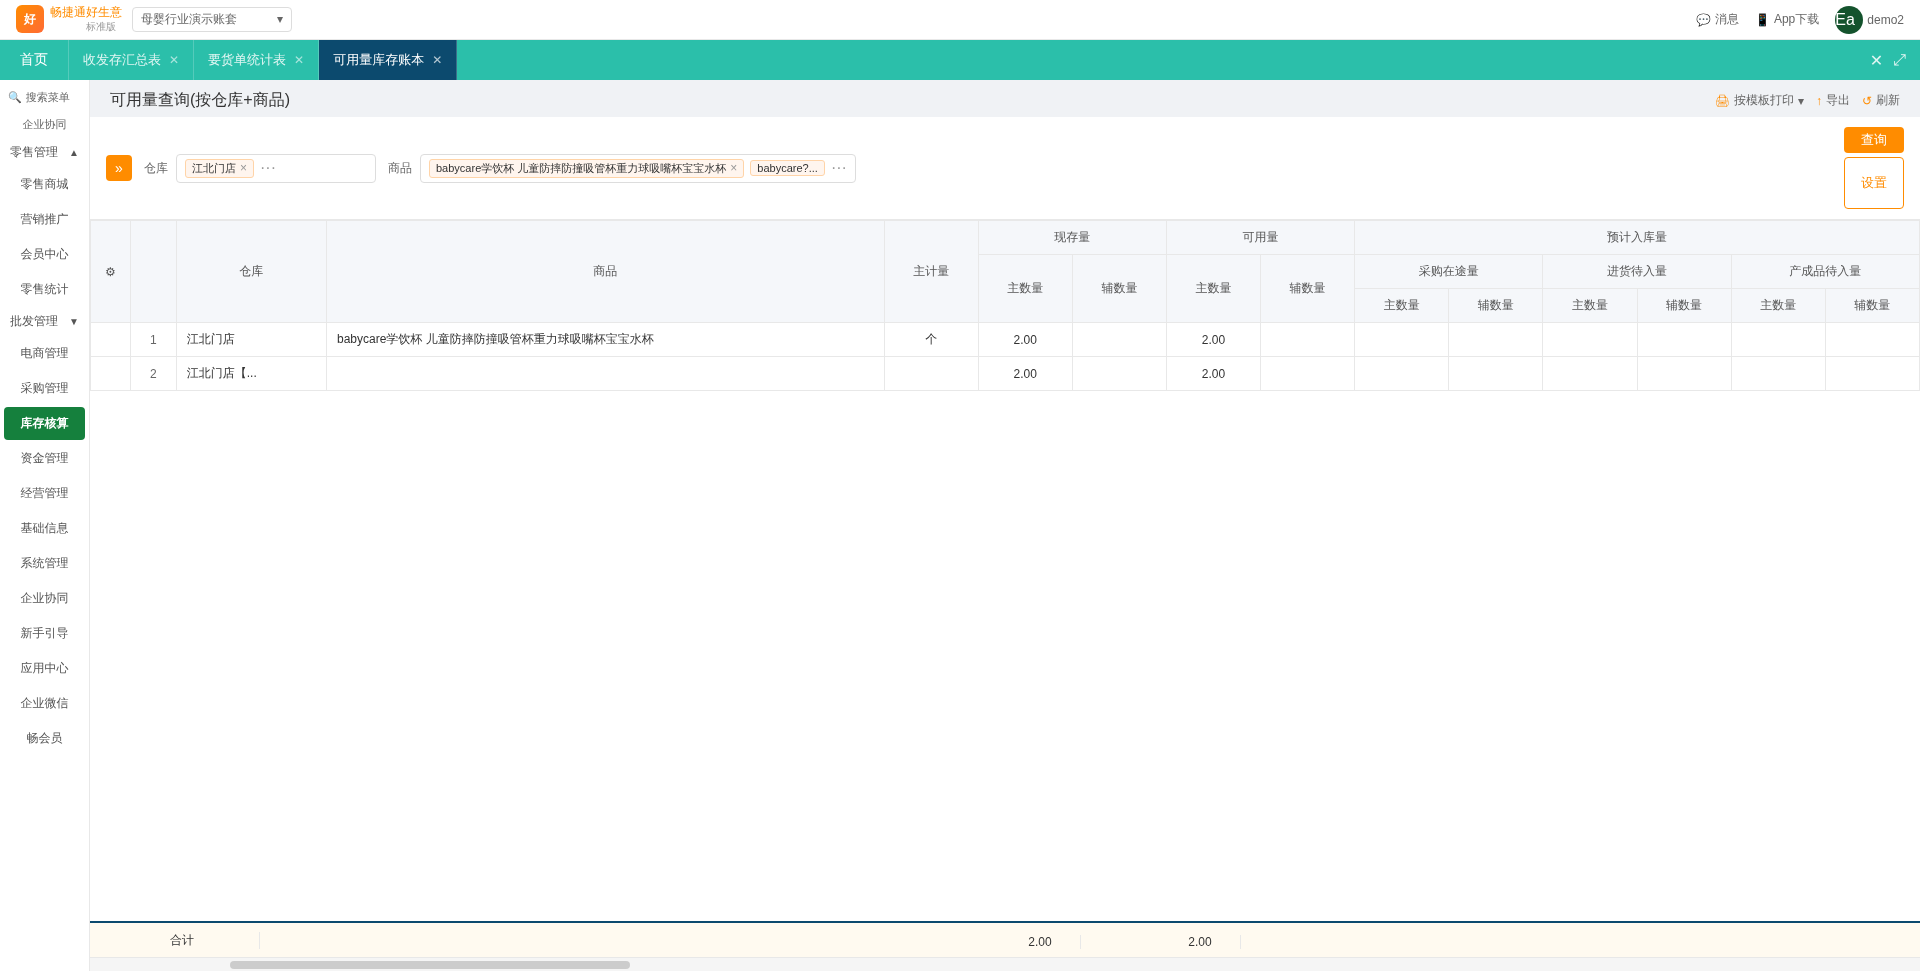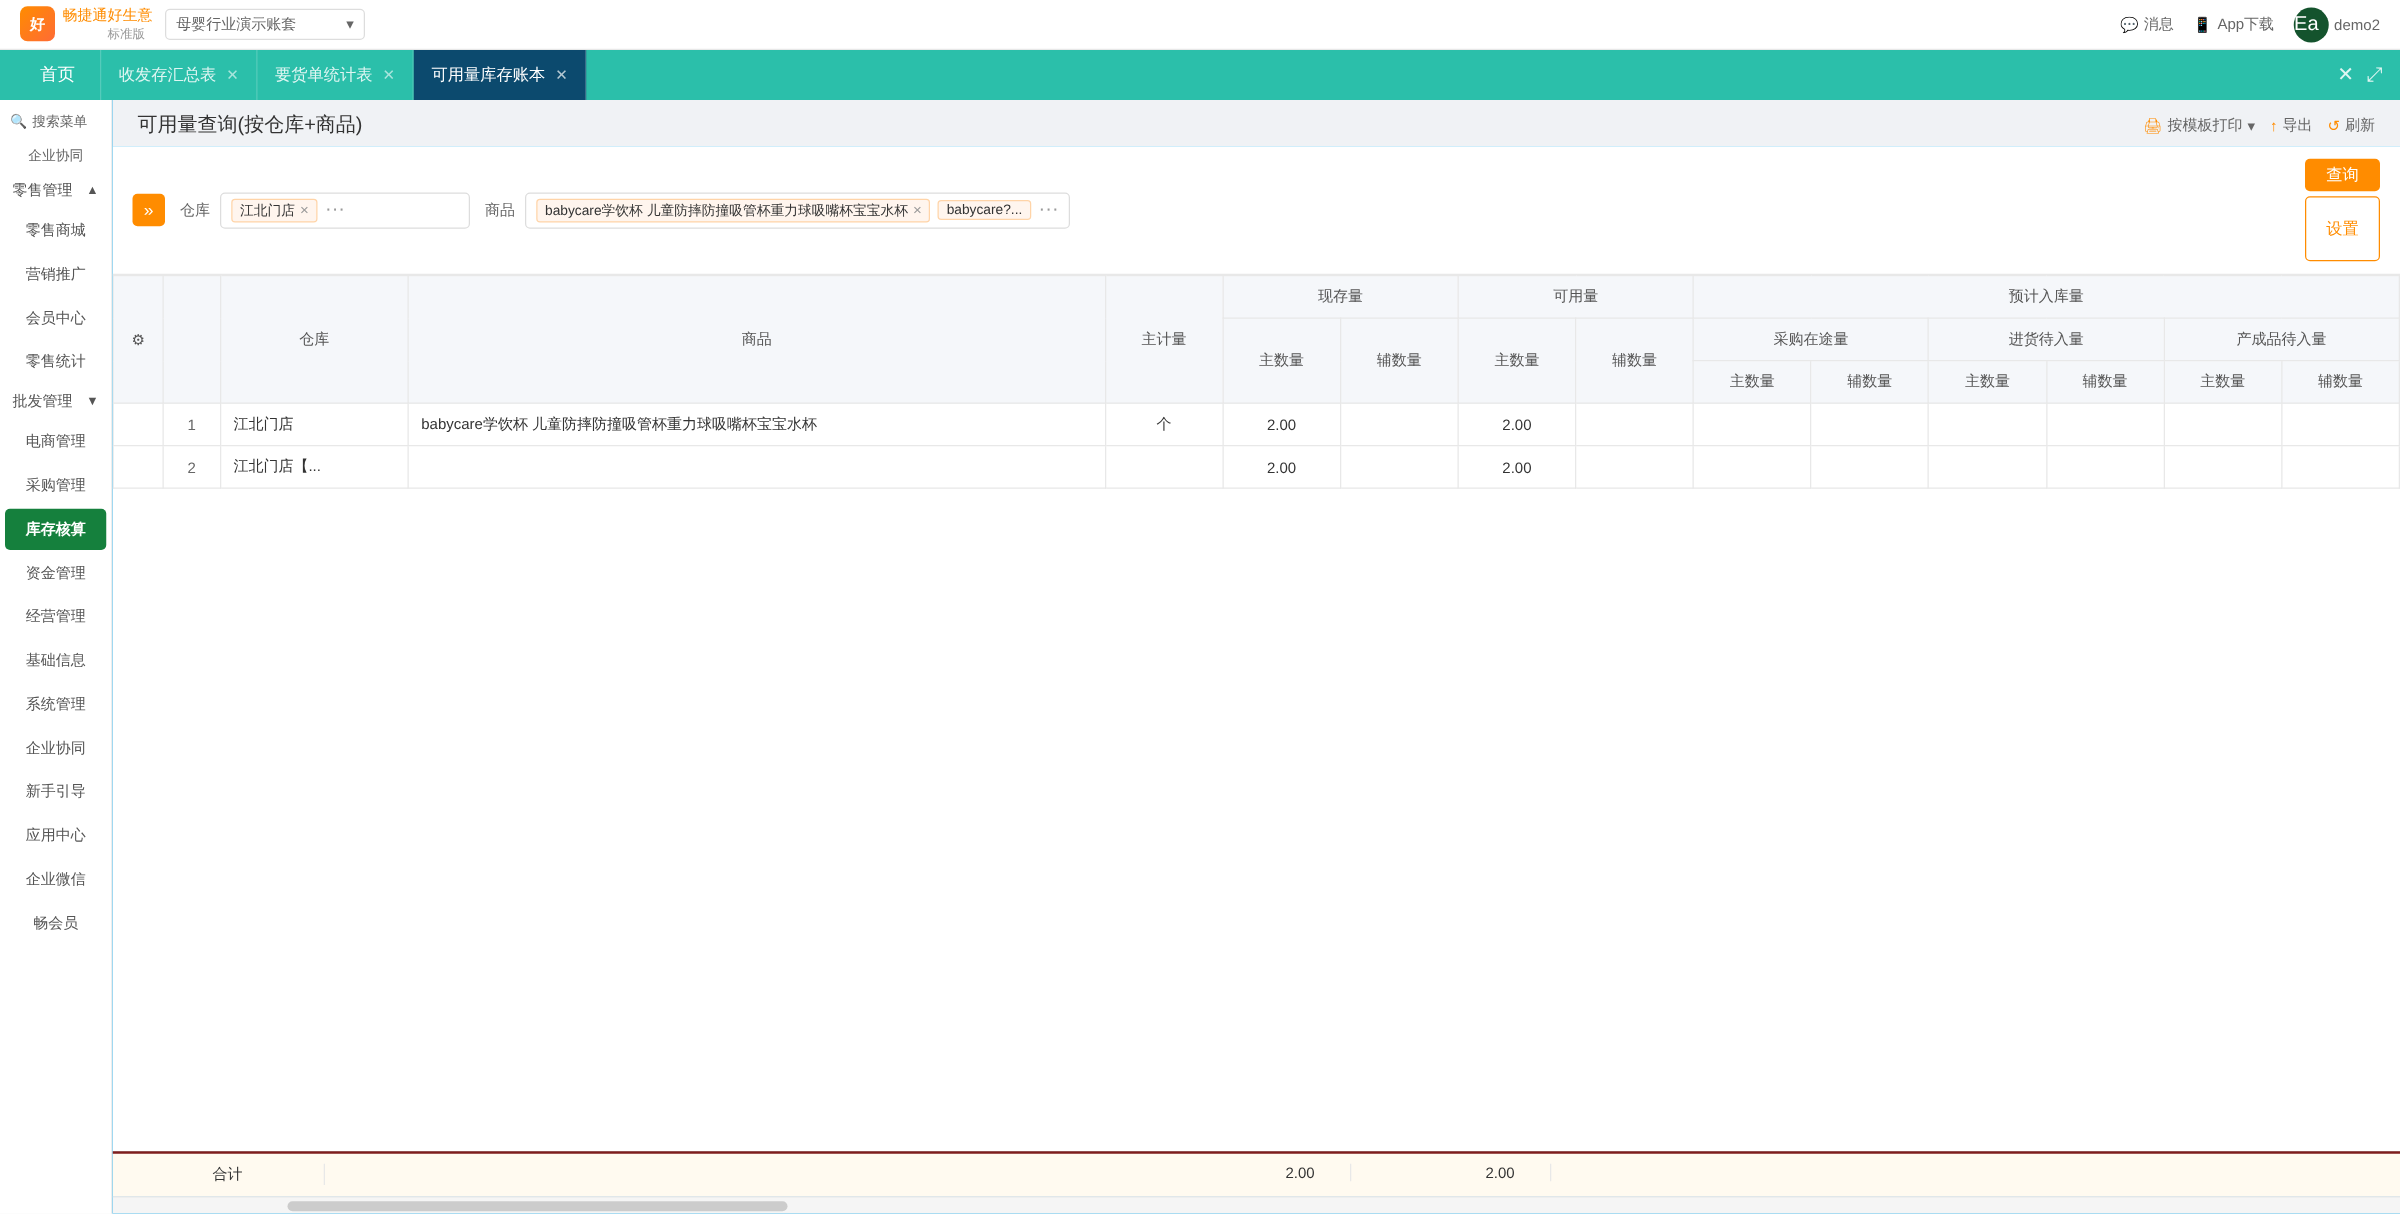--- a/index.html
+++ b/index.html
@@ -84,21 +84,21 @@
       color: white;
       font-size: 16px;
     }
 
     
     .tab-bar {
       height: 40px;
       background: #2bbfaa;
       display: flex;
       align-items: stretch;
-      padding-left: 12px;
+      padding-left: 0;
     }
     .tab-item {
       display: flex;
       align-items: center;
       padding: 0 14px;
       font-size: 13px;
       color: rgba(255,255,255,0.85);
       cursor: pointer;
       gap: 6px;
       border-right: 1px solid rgba(255,255,255,0.2);
@@ -614,21 +614,21 @@
             <td></td>
             <td></td>
             <td></td>
             <td></td>
             <td></td>
           </tr>
         </tbody>
       </table>
     </div>
 
-    <div style="background:#fffaf0; border-top:2px solid #7f1d1d; padding:8px 0; display:flex; align-items:flex-start; font-size:12px; font-weight:500; min-height:36px;">
+    <div style="background:#fffaf0; border-top:2px solid #0c4a6e; padding:8px 0; display:flex; align-items:flex-end; font-size:12px; font-weight:500; min-height:36px;">
       <div style="width:40px; border-right:1px solid #e8e8e8; padding:0 10px; text-align:center;"></div>
       <div style="flex:0 0 30px; border-right:1px solid #e8e8e8; padding:0 10px; text-align:center;"></div>
       <div style="flex:0 0 100px; border-right:1px solid #e8e8e8; padding:0 10px;">合计</div>
       <div style="flex:1; border-right:1px solid #e8e8e8; padding:0 10px;"></div>
       <div style="flex:0 0 60px; border-right:1px solid #e8e8e8; padding:0 10px; text-align:center;"></div>
       <div style="flex:0 0 80px; border-right:1px solid #e8e8e8; padding:0 10px; text-align:center;">2.00</div>
       <div style="flex:0 0 80px; border-right:1px solid #e8e8e8; padding:0 10px; text-align:center;"></div>
       <div style="flex:0 0 80px; border-right:1px solid #e8e8e8; padding:0 10px; text-align:center;">2.00</div>
       <div style="flex:1; padding:0 10px;"></div>
     </div>

